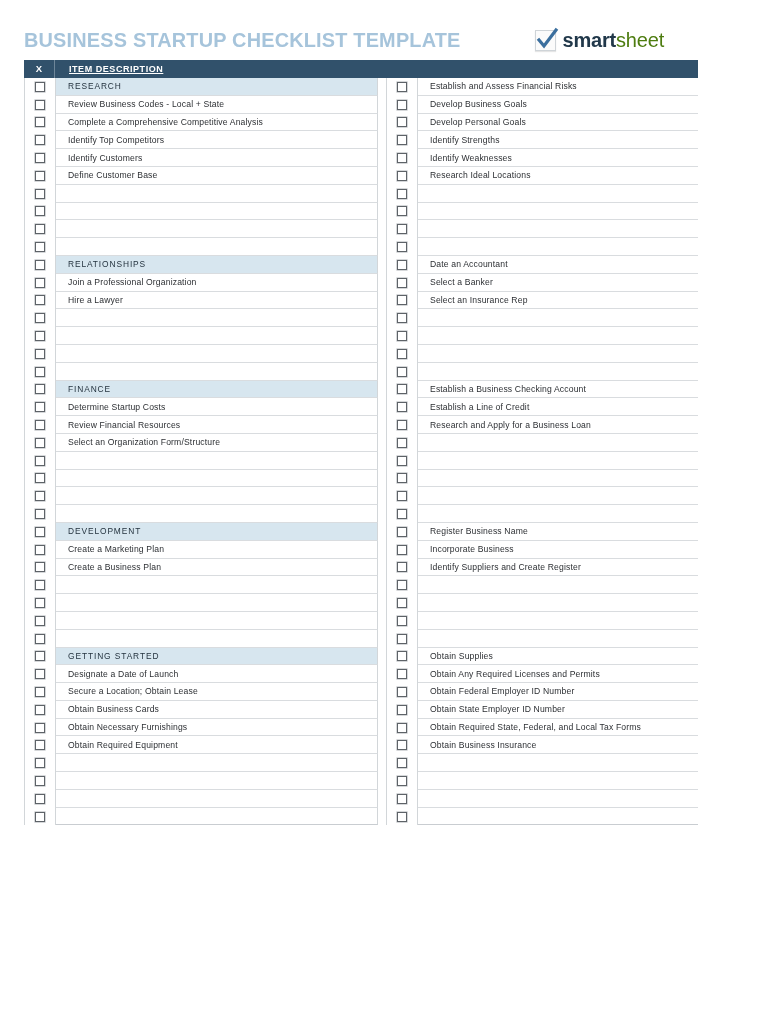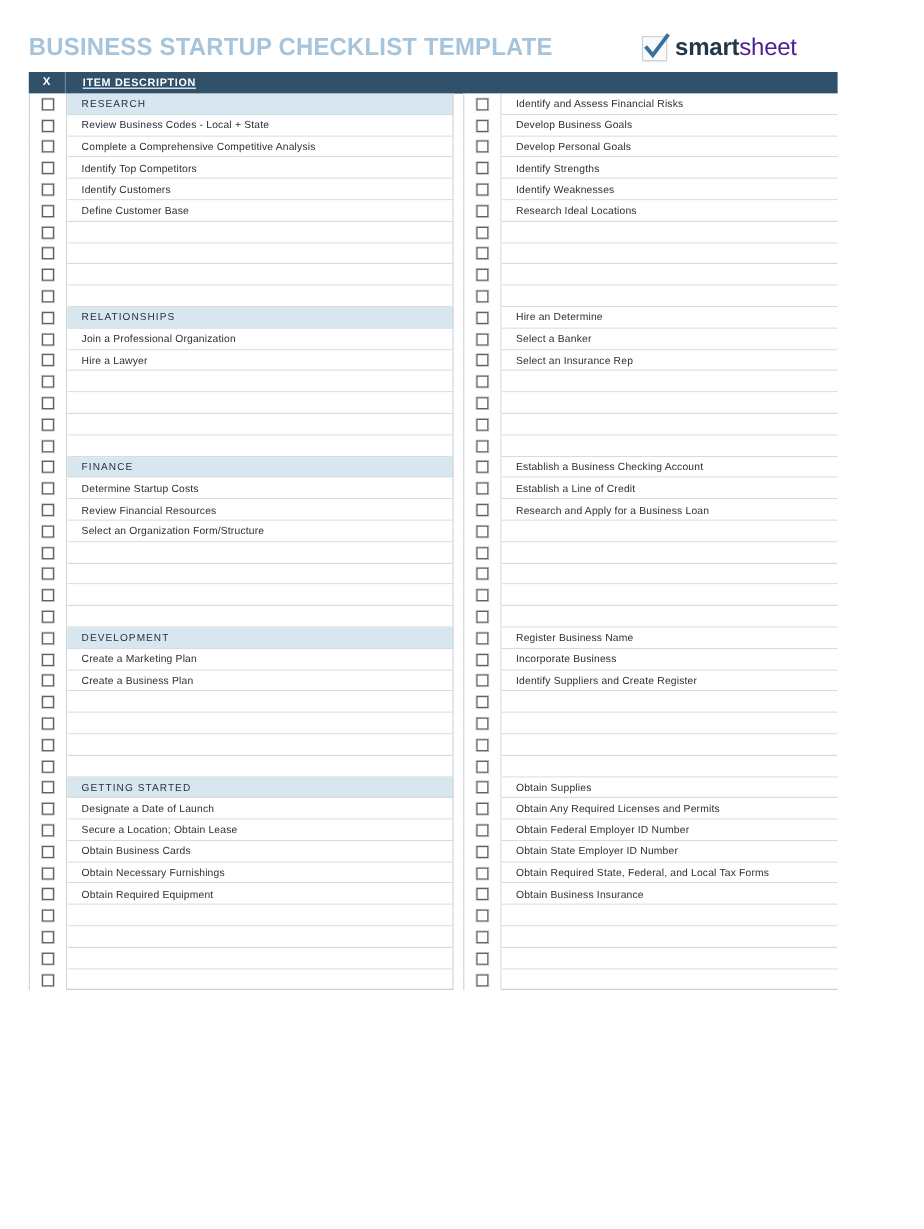--- a/index.html
+++ b/index.html
@@ -58,21 +58,21 @@
     flex: none;
   }
   .brand-mark svg { position: absolute; left: -2px; top: -4px; }
   .brand-text {
     font-size: 20px;
     letter-spacing: -0.2px;
     line-height: 1;
     white-space: nowrap;
   }
   .brand-text .b1 { color: #21384a; font-weight: bold; text-align: right; }
-  .brand-text .b2 { color: #4c1d95; font-weight: normal; }
+  .brand-text .b2 { color: #4d7c0f; font-weight: normal; }
 
   
   .table-head {
     position: absolute;
     left: 24px;
     top: 60px;
     width: 718px;
     height: 18px;
     background: #31516b;
     display: flex;
@@ -438,21 +438,21 @@
           </div>
           <div class="txt-cell"></div>
         </div>
       </div>
     <div class="col-gap"></div>
     <div class="col col-right" id="col-right">
         <div class="row">
           <div class="cb-cell">
             <span class="cb"></span>
           </div>
-          <div class="txt-cell">Identify and Assess Financial Risks</div>
+          <div class="txt-cell">Establish and Assess Financial Risks</div>
         </div>
         <div class="row">
           <div class="cb-cell">
             <span class="cb"></span>
           </div>
           <div class="txt-cell">Develop Business Goals</div>
         </div>
         <div class="row">
           <div class="cb-cell">
             <span class="cb"></span>
@@ -498,21 +498,21 @@
         <div class="row blank">
           <div class="cb-cell">
             <span class="cb"></span>
           </div>
           <div class="txt-cell"></div>
         </div>
         <div class="row">
           <div class="cb-cell">
             <span class="cb"></span>
           </div>
-          <div class="txt-cell">Hire an Determine</div>
+          <div class="txt-cell">Date an Accountant</div>
         </div>
         <div class="row">
           <div class="cb-cell">
             <span class="cb"></span>
           </div>
           <div class="txt-cell">Select a Banker</div>
         </div>
         <div class="row">
           <div class="cb-cell">
             <span class="cb"></span>

